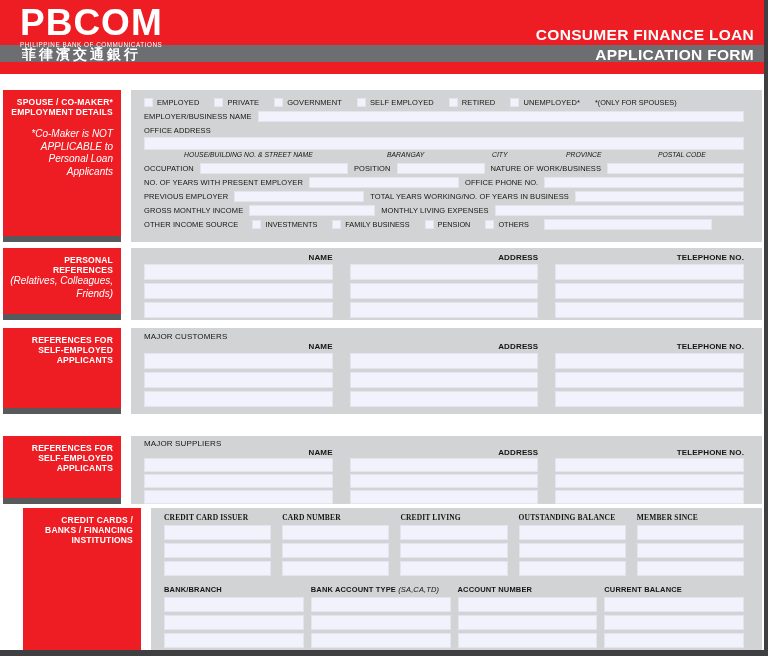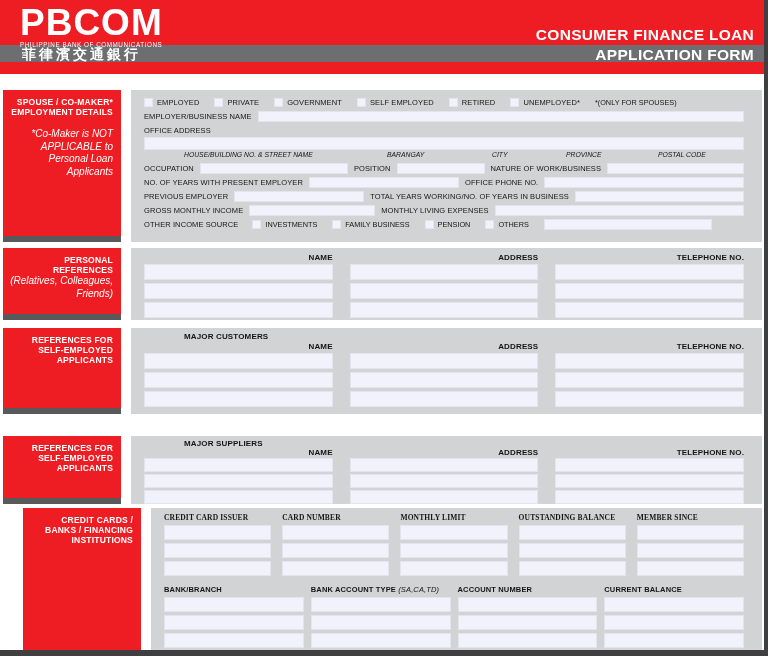--- a/index.html
+++ b/index.html
@@ -41,21 +41,21 @@
 
   
   .row{display:flex;align-items:center;height:13px;margin-bottom:1px;}
   .row .fld{height:11px;}
   .opt{display:flex;align-items:center;gap:4px;margin-right:15px;}
   .addr-fld{height:13px;margin-bottom:1px;}
   .sublabels{position:relative;height:9px;font-size:6.8px;font-style:italic;margin-bottom:2px;}
   .sublabels span{position:absolute;top:0;white-space:nowrap;} .g6{margin-right:6px;}
 
   
-  .tbl-title{font-weight:bold;font-size:8px;height:10px;letter-spacing:.15px;margin-left:40px;}
+  .tbl-title{font-weight:normal;font-size:8px;height:10px;letter-spacing:.15px;}
   .ref-cols{display:flex;gap:17px;text-align:right;}
   .ref-col{flex:1;display:flex;flex-direction:column;}
   .ref-h{font-weight:bold;font-size:8px;height:11px;letter-spacing:.15px;}
   .ref-col .fld{height:16px;margin-bottom:3px;}
   .sec4 .ref-col .fld{height:14px;margin-bottom:2px;}
 
   
   .ccols{display:flex;gap:11px;font-family:Liberation Serif, serif;}
   .ccol{flex:1;display:flex;flex-direction:column;}
   .ccol .ref-h{height:12px;font-size:7.5px;}
@@ -308,21 +308,21 @@
           <div class="fld"></div>
           <div class="fld"></div>
         </div>
         <div class="ccol">
           <div class="ref-h">CARD NUMBER</div>
           <div class="fld"></div>
           <div class="fld"></div>
           <div class="fld"></div>
         </div>
         <div class="ccol">
-          <div class="ref-h">MONTHLY LIMIT</div>
+          <div class="ref-h">CREDIT LIVING</div>
           <div class="fld"></div>
           <div class="fld"></div>
           <div class="fld"></div>
         </div>
         <div class="ccol">
           <div class="ref-h">OUTSTANDING BALANCE</div>
           <div class="fld"></div>
           <div class="fld"></div>
           <div class="fld"></div>
         </div>

